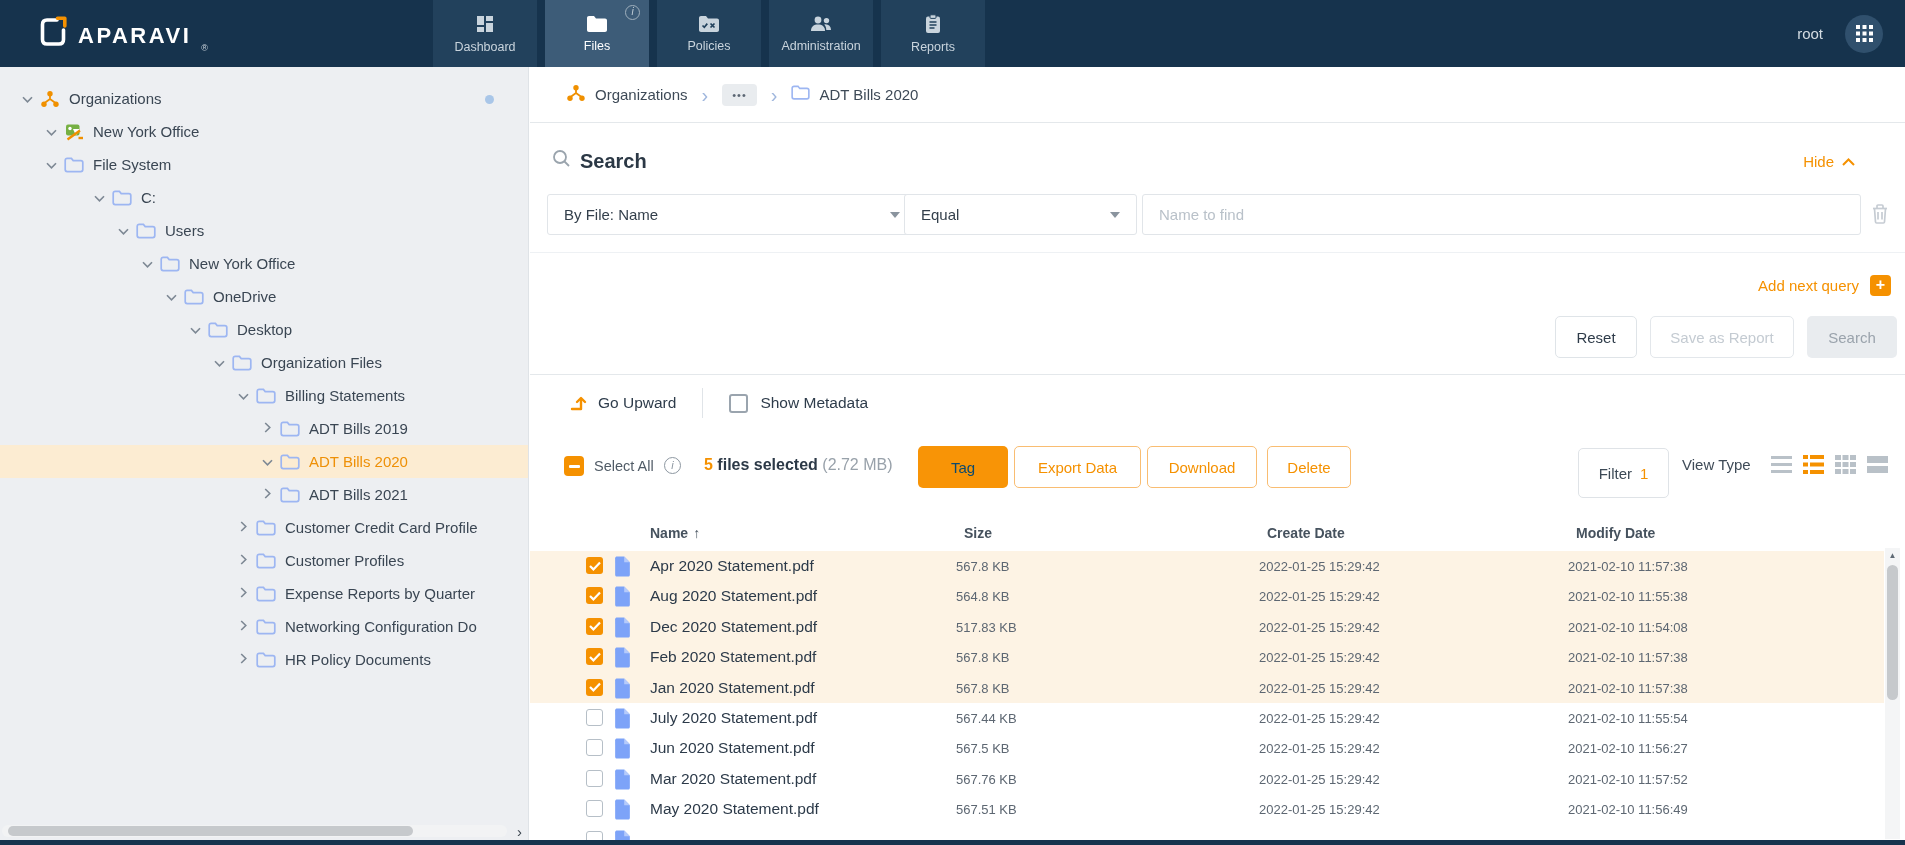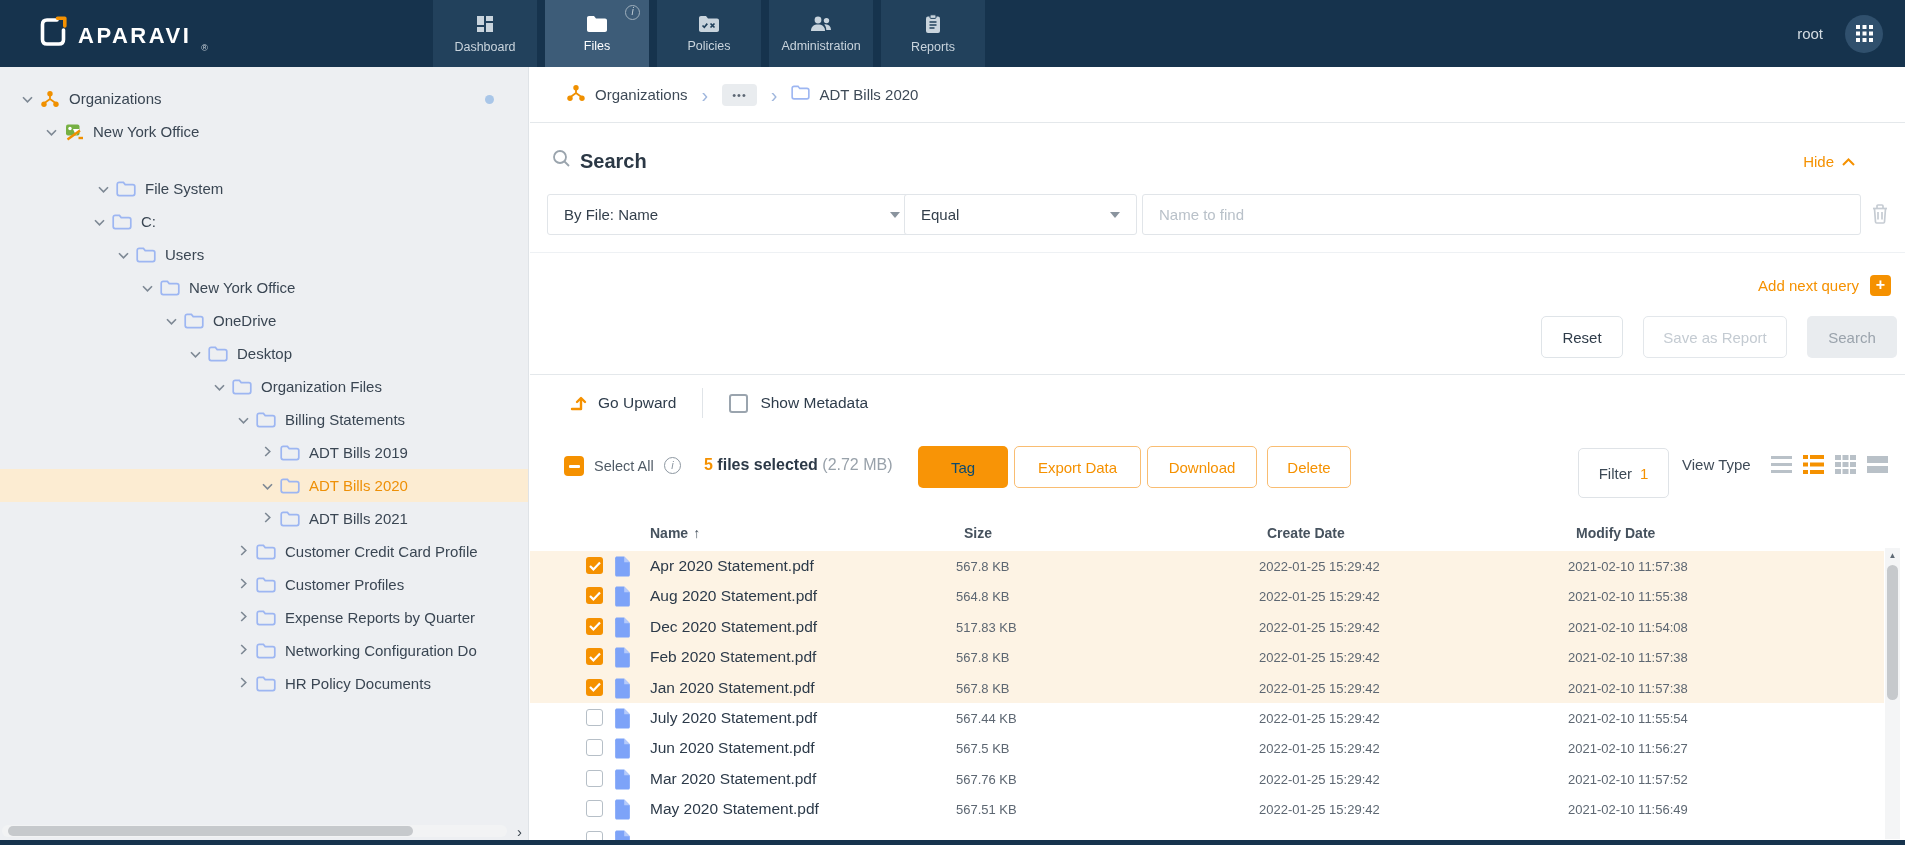--- a/index.html
+++ b/index.html
@@ -56,21 +56,21 @@
   .dd2 { left:374px; width:233px; }
   .q-input { position:absolute; top:71px; left:612px; width:719px; height:41px; border:1px solid #e1e5e9;
              border-radius:3px; padding:0 16px; font-size:15px; color:#333f4b; font-family:"Liberation Sans",sans-serif; outline:none; }
   .q-input::placeholder { color:#b9c1c9; }
   .trash { position:absolute; left:1340px; top:80px; cursor:pointer; }
   .divider2 { position:absolute; left:0; right:0; top:129px; height:1px; background:#eef1f4; }
   .add-query { position:absolute; right:14px; top:152px; display:flex; align-items:center; gap:11px;
                color:#f59100; font-size:15px; cursor:pointer; }
   .plus-btn { width:21px; height:21px; background:#f59100; border-radius:4px; color:#fff; font-size:16px;
               line-height:20px; text-align:center; font-weight:bold; }
-  .panel-buttons { position:absolute; right:8px; top:193px; display:flex; gap:20px; }
+  .panel-buttons { position:absolute; right:8px; top:193px; display:flex; gap:13px; }
   .btn { height:42px; border-radius:5px; font-size:15px; display:flex; align-items:center; justify-content:center;
          cursor:pointer; font-family:"Liberation Sans",sans-serif; }
   .btn-reset { width:82px; border:1px solid #dfe4e8; background:#fff; color:#2e3b49; }
   .btn-save { width:144px; border:1px solid #e3e7eb; background:#fff; color:#c4cbd2; }
   .btn-search { width:90px; background:#e9ecef; color:#9aa3ac; border:none; }
 
   .controls { position:absolute; left:38px; top:316px; height:40px; display:flex; align-items:center; }
   .go-upward { display:flex; align-items:center; gap:10px; font-size:15.5px; color:#2e3c4b; cursor:pointer; }
   .ctrl-div { width:1px; height:30px; background:#e0e4e8; margin:0 26px; }
   .meta-check { width:19px; height:19px; border:2px solid #9aa4ae; border-radius:3px; background:#fff; cursor:pointer; }
@@ -233,21 +233,21 @@
             <svg width="20" height="20" viewBox="0 0 20 20">
               <rect x="2" y="2.5" width="13.5" height="11" rx="2" fill="#76b043"></rect>
               <circle cx="6" cy="6.5" r="1.7" fill="#ffffff"></circle>
               <path d="M12 13.5 L15.5 7 H9 Z" fill="#ffffff"></path>
               <path d="M3.5 17.5 L16 8.5" stroke="#f09000" stroke-width="2.4" fill="none"></path>
               <path d="M14.5 16 H19" stroke="#f09000" stroke-width="2.4"></path>
             </svg>
           </span>
     <span>New York Office</span>
         </div>
-        <div class="tree-row" style="padding-left: 92px; margin-top: 24px;">
+        <div class="tree-row" style="padding-left: 40px;">
           <span class="chev"><svg width="11" height="7" viewBox="0 0 11 7" fill="none" stroke="#7d8894" stroke-width="1.6">
               <path d="M1 1.2 L5.5 5.8 L10 1.2"></path>
             </svg></span>
     <span class="tree-ic">
             <svg width="20" height="16" viewBox="0 0 20 16" fill="none" stroke="#9db6f2" stroke-width="1.7">
               <path d="M1.2 3.4 C1.2 2.2 2 1.4 3.2 1.4 H7.4 L9.2 3.6 H16.8 C18 3.6 18.8 4.4 18.8 5.6 V12.6 C18.8 13.8 18 14.6 16.8 14.6 H3.2 C2 14.6 1.2 13.8 1.2 12.6 Z"></path>
             </svg>
           </span>
     <span>File System</span>
         </div>

